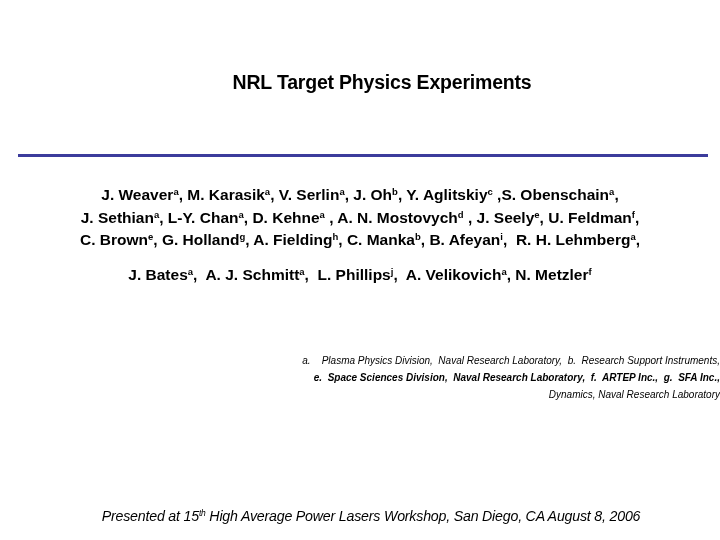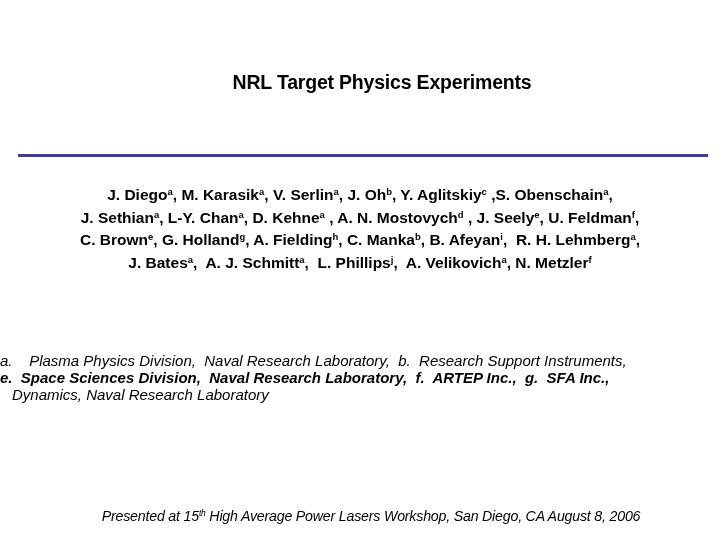--- a/index.html
+++ b/index.html
@@ -13,41 +13,41 @@
   }
   .rule {
     position: absolute; left: 18px; top: 154px; width: 690px; height: 3px; background: #3c3c9c;
   }
   .authors {
     position: absolute; left: 0; top: 184px; width: 720px; text-align: center;
     font-weight: bold; font-size: 15.5px; line-height: 22.5px;
   }
   .authors sup { font-size: 9.5px; vertical-align: 5px; line-height: 0; }
   .affils {
-    position: absolute; left: 0; top: 352px; width: 720px; text-align: left;
-    font-style: italic; font-size: 15px; line-height: 17.2px;
+    position: absolute; left: 0; top: 352px; width: 720px; text-align: right;
+    font-style: italic; font-size: 10px; line-height: 17.2px;
   }
   .footer {
     position: absolute; left: 0; top: 508px; width: 720px; padding-left: 22px; box-sizing: border-box;
     text-align: center; font-style: italic; font-size: 14.2px; letter-spacing: -0.2px;
   }
   .footer sup { font-size: 8.5px; vertical-align: 5px; line-height: 0; }
 </style>
 </head>
 <body>
 
 <div class="title">NRL Target Physics Experiments</div>
 
 <div class="rule" style="background: rgb(60, 60, 156);"></div>
 
 <div class="authors">
-    <div style="white-space: pre;"><span>J. Diego</span><sup>a</sup><span>, </span><span>M. Karasik</span><sup>a</sup><span>, </span><span>V. Serlin</span><sup>a</sup><span>, </span><span>J. Oh</span><sup>b</sup><span>, </span><span>Y. Aglitskiy</span><sup>c</sup><span> ,</span><span>S. Obenschain</span><sup>a</sup><span>,</span></div>
+    <div style="white-space: pre;"><span>J. Weaver</span><sup>a</sup><span>, </span><span>M. Karasik</span><sup>a</sup><span>, </span><span>V. Serlin</span><sup>a</sup><span>, </span><span>J. Oh</span><sup>b</sup><span>, </span><span>Y. Aglitskiy</span><sup>c</sup><span> ,</span><span>S. Obenschain</span><sup>a</sup><span>,</span></div>
     <div style="white-space: pre;"><span>J. Sethian</span><sup>a</sup><span>, </span><span>L-Y. Chan</span><sup>a</sup><span>, </span><span>D. Kehne</span><sup>a</sup><span> , </span><span>A. N. Mostovych</span><sup>d</sup><span> , </span><span>J. Seely</span><sup>e</sup><span>, </span><span>U. Feldman</span><sup>f</sup><span>,</span></div>
     <div style="white-space: pre;"><span>C. Brown</span><sup>e</sup><span>, </span><span>G. Holland</span><sup>g</sup><span>, </span><span>A. Fielding</span><sup>h</sup><span>, </span><span>C. Manka</span><sup>b</sup><span>, </span><span>B. Afeyan</span><sup>i</sup><span>,  </span><span>R. H. Lehmberg</span><sup>a</sup><span>,</span></div>
-    <div style="white-space: pre;"><span>J. Bates</span><sup>a</sup><span>,  </span><span>A. J. Schmitt</span><sup>a</sup><span>,  </span><span>L. Phillips</span><sup>j</sup><span>,  </span><span>A. Velikovich</span><sup>a</sup><span>, </span><span>N. Metzler</span><sup>f</sup><span></span></div>
+    <div style="white-space: pre; margin-top: 12px;"><span>J. Bates</span><sup>a</sup><span>,  </span><span>A. J. Schmitt</span><sup>a</sup><span>,  </span><span>L. Phillips</span><sup>j</sup><span>,  </span><span>A. Velikovich</span><sup>a</sup><span>, </span><span>N. Metzler</span><sup>f</sup><span></span></div>
   </div>
 
 <div class="affils">
     <div style="white-space: pre;">a.    Plasma Physics Division,  Naval Research Laboratory,  b.  Research Support Instruments,</div>
     <div style="white-space: pre; font-weight: bold;">e.  Space Sciences Division,  Naval Research Laboratory,  f.  ARTEP Inc.,  g.  SFA Inc.,</div>
     <div style="white-space: pre; padding-left: 12px;">Dynamics, Naval Research Laboratory</div>
   </div>
 
 <div class="footer">
   <span>Presented at 15</span><sup>th</sup><span> High Average Power Lasers Workshop, San Diego, CA August 8, 2006</span>

